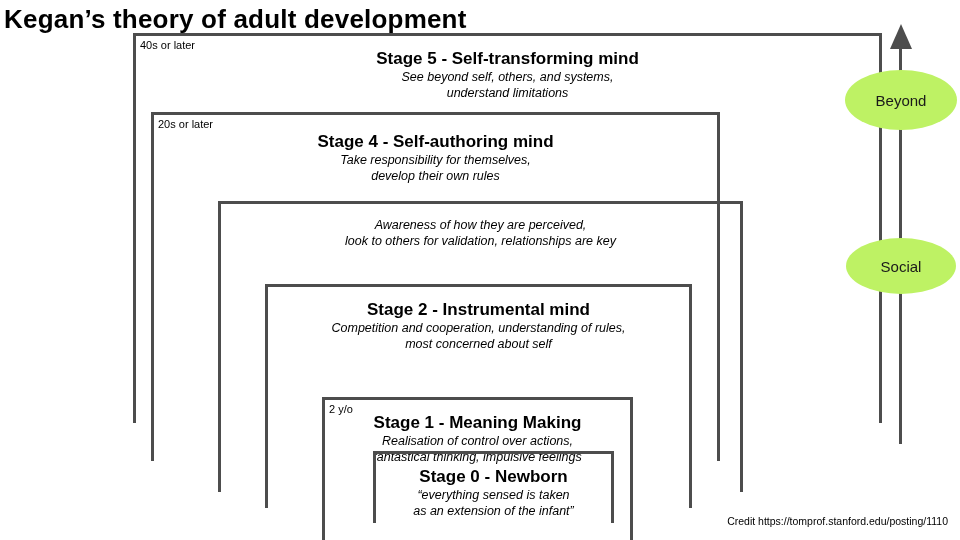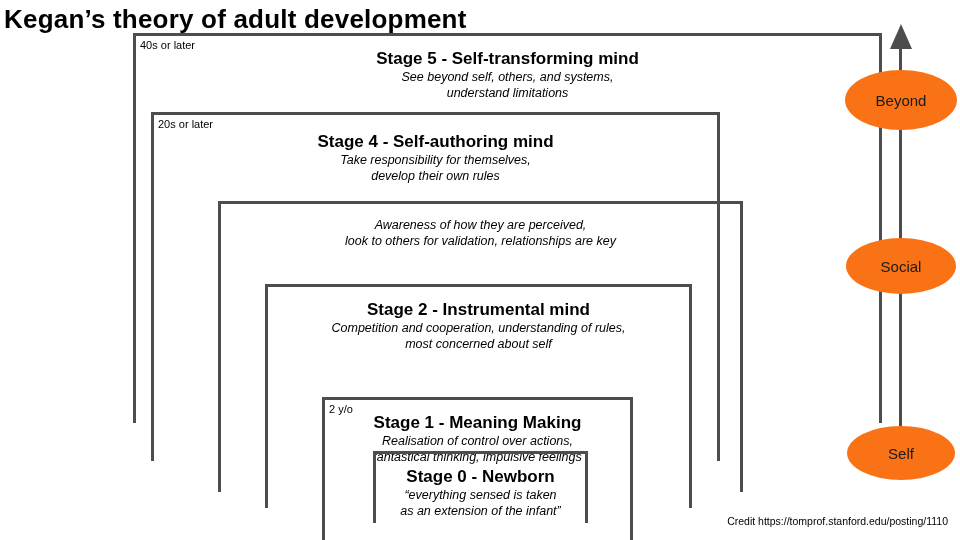--- a/index.html
+++ b/index.html
@@ -60,21 +60,21 @@
     color: #000000;
     line-height: 1.18;
     margin-top: 1px;
   }
   
   #box-s5 { left: 133px; top: 33px;  width: 749px; height: 390px; padding-left: 38px; }
   #box-s4 { left: 151px; top: 112px; width: 569px; height: 349px; }
   #box-s3 { left: 218px; top: 201px; width: 525px; height: 291px; }
   #box-s2 { left: 265px; top: 284px; width: 427px; height: 224px; }
   #box-s1 { left: 322px; top: 366px; width: 311px; height: 154px; margin-top: 31px; }
-  #box-s0 { left: 373px; top: 451px; width: 215px; height: 72px;  }
+  #box-s0 { left: 373px; top: 451px; width: 241px; height: 72px;  }
   #box-s4 .stage-content { top: 17px; }
 
   
   .axis-line {
     position: absolute;
     left: 899px;
     top: 44px;
     width: 3px;
     height: 400px;
     background: #4d4d4d;
@@ -86,21 +86,21 @@
     top: 24px;
     width: 0;
     height: 0;
     border-left: 11px solid transparent;
     border-right: 11px solid transparent;
     border-bottom: 25px solid #4d4d4d;
     z-index: 1;
   }
   .level-ellipse {
     position: absolute;
-    background: #f97316;
+    background: #bef264;
     border-radius: 50%;
     display: flex;
     align-items: center;
     justify-content: center;
     z-index: 2;
     font-size: 15px;
     color: #1a1a1a;
   }
   #ellipse-beyond { left: 845px; top: 70px;  width: 112px; height: 60px; }
   #ellipse-social { left: 846px; top: 238px; width: 110px; height: 56px; }
@@ -174,19 +174,16 @@
 
   <div class="axis-line"></div>
   <div class="axis-arrowhead"></div>
 
   <div class="level-ellipse" id="ellipse-beyond">
     <span>Beyond</span>
   </div>
   <div class="level-ellipse" id="ellipse-social">
     <span>Social</span>
   </div>
-  <div class="level-ellipse" id="ellipse-self">
-    <span>Self</span>
-  </div>
 
   <div class="credit-line">Credit https://tomprof.stanford.edu/posting/1110</div>
 
 </div>
 
 </body></html>

